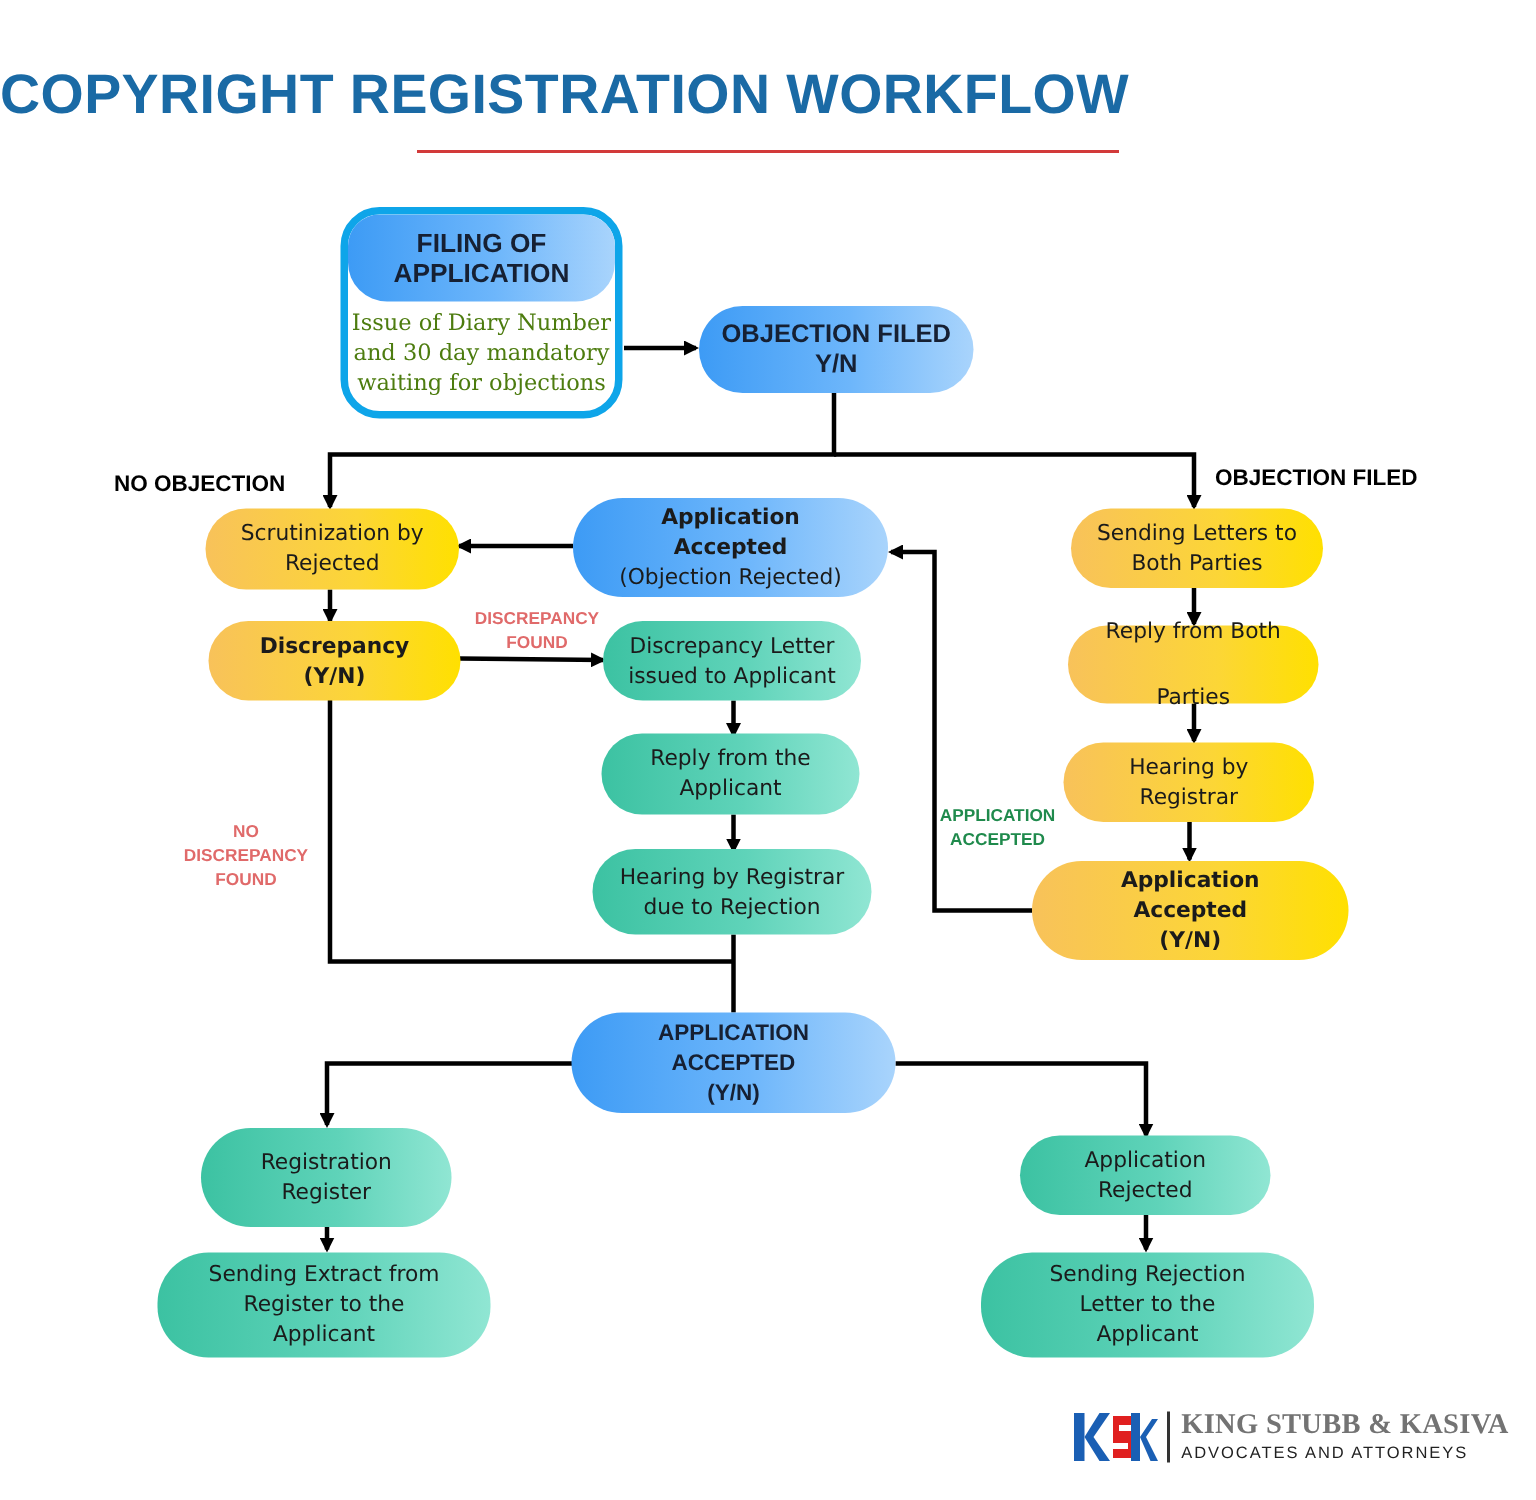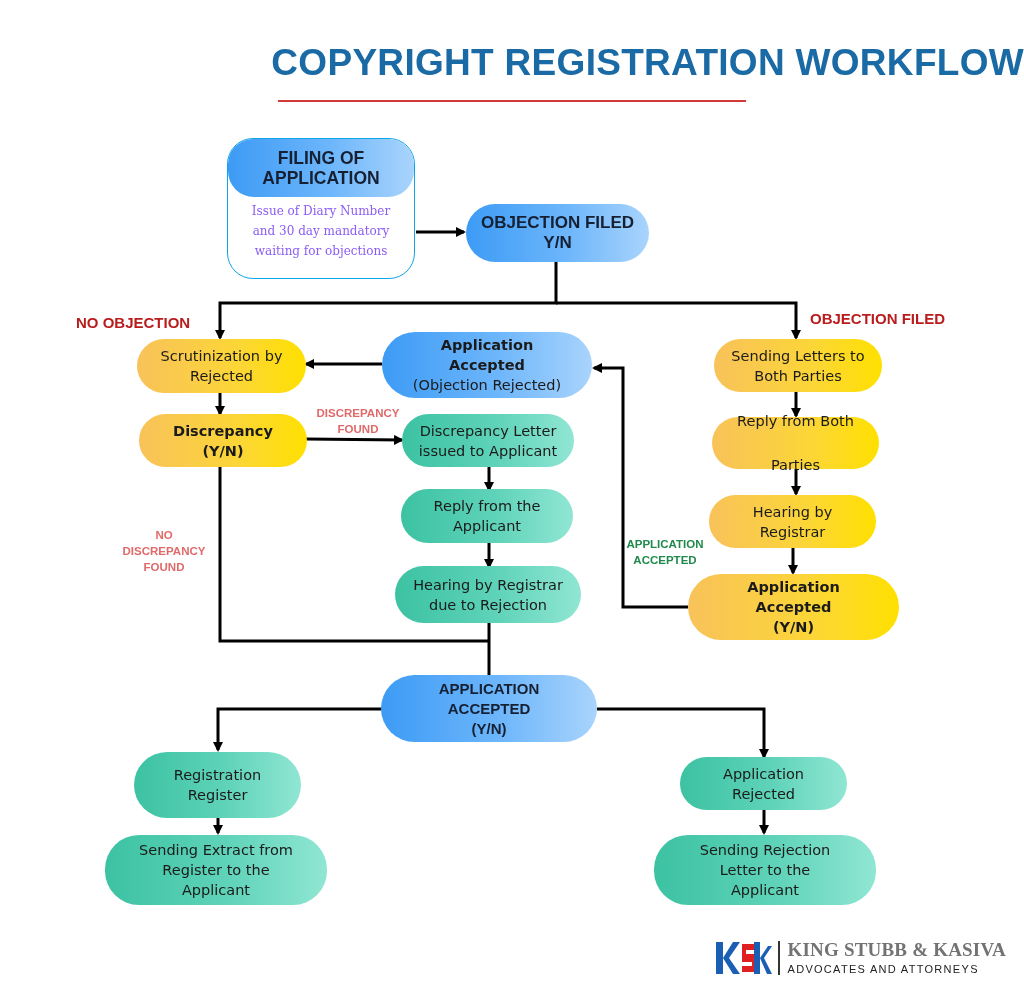--- a/index.html
+++ b/index.html
@@ -1,30 +1,30 @@
 <!DOCTYPE html>
 <html><head>
 <meta charset="utf-8">
 <style>
   html, body { margin:0; padding:0; }
   body { width:1024px; height:1000px; background:#ffffff; position:relative; overflow:hidden; font-family:"DejaVu Sans", sans-serif; }
-  .title { position:absolute; left:0; top:42px; width:1024px; text-align:right; font-family:"Liberation Sans", sans-serif; font-weight:bold; font-size:37px; color:#1a6aa5; letter-spacing:0.3px; }
+  .title { position:absolute; left:0; top:42px; width:1024px; text-align:left; font-family:"Liberation Sans", sans-serif; font-weight:bold; font-size:37px; color:#1a6aa5; letter-spacing:0.3px; }
   .title-rule { position:absolute; left:278px; top:100px; width:468px; height:2px; background:#d23a3a; }
   svg.links { position:absolute; left:0; top:0; }
   .node { position:absolute; display:flex; flex-direction:column; align-items:center; justify-content:center; text-align:center; border-radius:34px; color:#1b1b1b; font-size:14.5px; line-height:20px; box-sizing:border-box; padding:0 8px; }
   .yellow { background:linear-gradient(90deg,#f8c25a 0%,#fcd636 60%,#ffe000 100%); }
   .teal { background:linear-gradient(90deg,#3cc2a2 0%,#5fd3b9 55%,#90e6d3 100%); }
   .blue { background:linear-gradient(90deg,#3d9bf5 0%,#6db6fb 55%,#a9d4fc 100%); }
   .bold { font-weight:bold; }
   .caps { font-family:"Liberation Sans", sans-serif; font-weight:bold; font-size:17px; line-height:20px; color:#162033; }
-  .filing { position:absolute; left:227px; top:138px; width:188px; height:141px; border:1px solid #0ea5e9; border-radius:26px; box-sizing:border-box; background:#fff; overflow:hidden; }
+  .filing { position:absolute; left:227px; top:138px; width:188px; height:141px; border:5px solid #0ea5e9; border-radius:26px; box-sizing:border-box; background:#fff; overflow:hidden; }
   .filing-head { position:absolute; left:0; top:0; width:100%; height:58px; border-radius:0 0 26px 26px; background:linear-gradient(90deg,#3d9bf5 0%,#6db6fb 55%,#a9d4fc 100%); display:flex; flex-direction:column; align-items:center; justify-content:center; font-family:"Liberation Sans", sans-serif; font-weight:bold; font-size:17.5px; line-height:20px; color:#162033; }
-  .filing-body { position:absolute; left:0; top:62px; width:100%; text-align:center; font-family:"DejaVu Serif", serif; font-size:12px; line-height:20px; color:#8b5cf6; }
+  .filing-body { position:absolute; left:0; top:62px; width:100%; text-align:center; font-family:"DejaVu Serif", serif; font-size:15px; line-height:20px; color:#4d7c0f; }
   .label { position:absolute; font-family:"Liberation Sans", sans-serif; font-weight:bold; text-align:center; }
-  .green-lbl { color:#b91c1c; font-size:15px; }
+  .green-lbl { color:#000000; font-size:15px; }
   .red-lbl { color:#e06a6a; font-size:11.5px; line-height:16px; }
   .green-sm { color:#1f8a4c; font-size:11.5px; line-height:16px; }
   .logo { position:absolute; left:716px; top:940px; display:flex; align-items:center; }
   .logo-mark { width:56px; height:36px; position:relative; }
   .logo-sep { width:1.5px; height:34px; background:#333; margin:0 8px 0 6px; }
   .logo-name { font-family:"Liberation Serif", serif; font-weight:bold; font-size:19px; color:#737373; line-height:20px; letter-spacing:0.2px; }
   .logo-sub { font-family:"Liberation Sans", sans-serif; font-size:11px; letter-spacing:1.3px; color:#222; line-height:14px; margin-top:2px; }
 </style>
 </head>
 <body>
@@ -109,21 +109,21 @@
 <div class="node teal" style="left:401px;top:489px;width:172px;height:54px;">
   <span>Reply from the</span>
   <span>Applicant</span>
 </div>
 
 <div class="node teal" style="left:395px;top:566px;width:186px;height:57px;">
   <span>Hearing by Registrar</span>
   <span>due to Rejection</span>
 </div>
 
-<div class="label red-lbl" style="left:118px;top:527px;width:92px;">
+<div class="label red-lbl" style="left:118px;top:547px;width:92px;">
   <div>NO</div>
   <div>DISCREPANCY</div>
   <div>FOUND</div>
 </div>
 
 <div class="node yellow" style="left:714px;top:339px;width:168px;height:53px;">
   <span>Sending Letters to</span>
   <span>Both Parties</span>
 </div>
 

